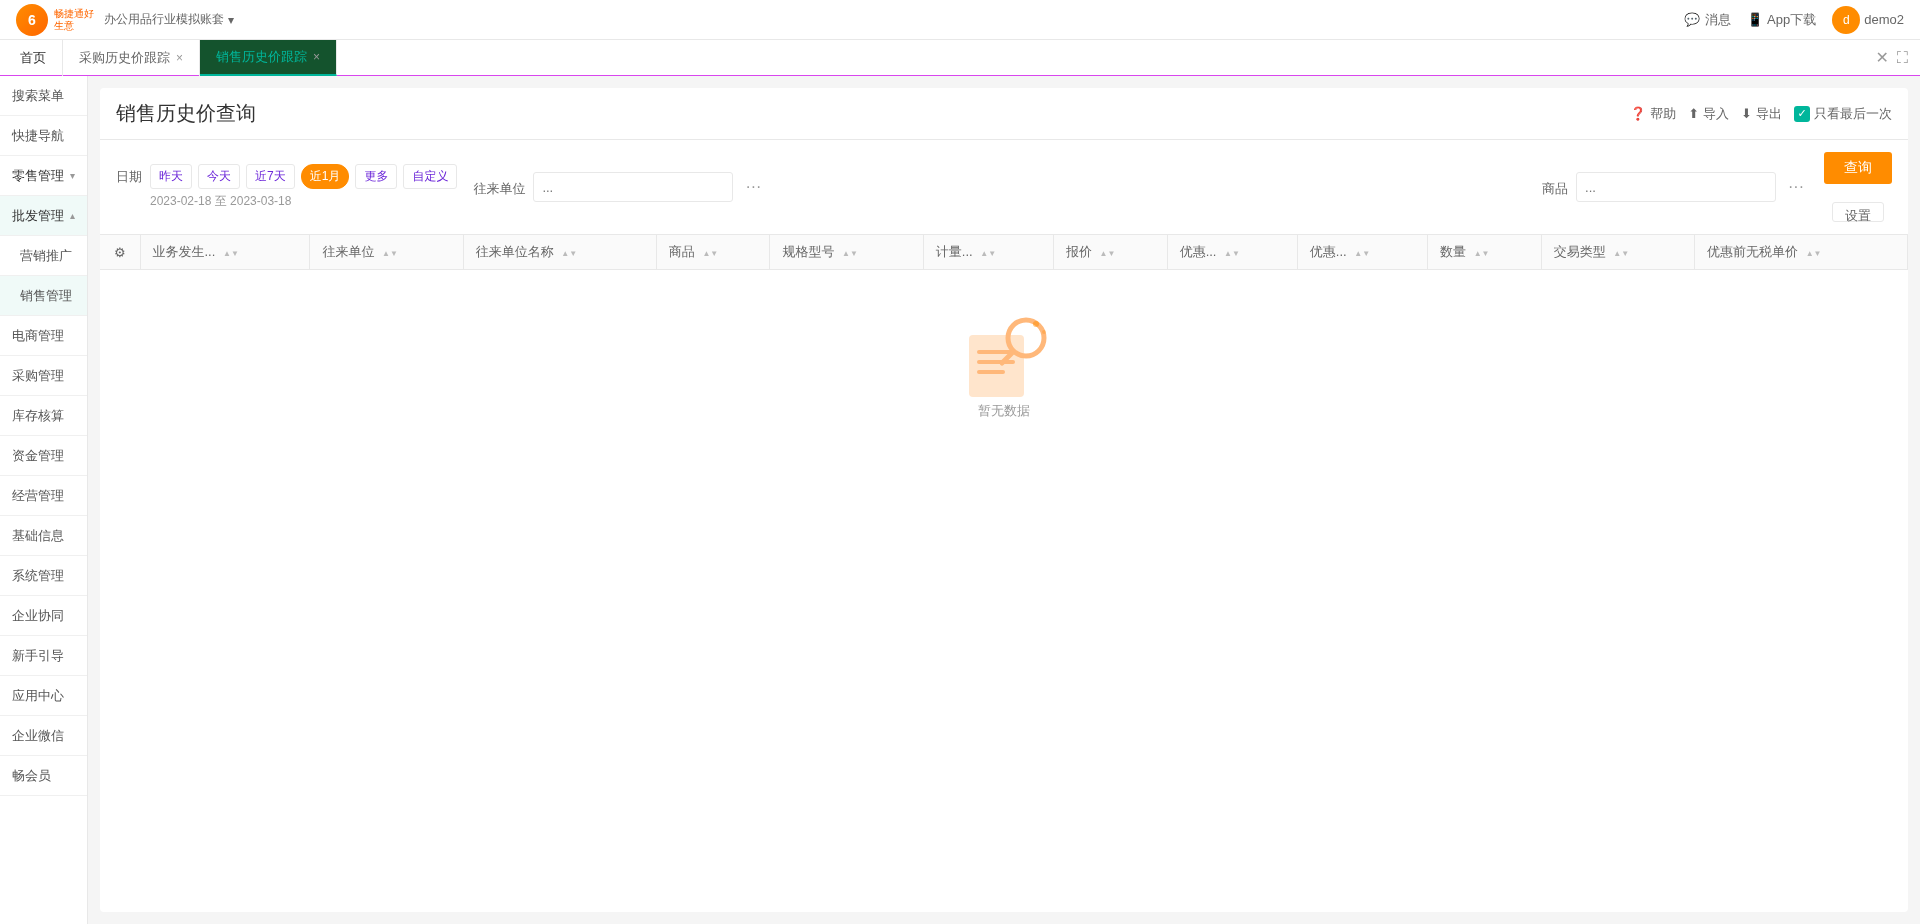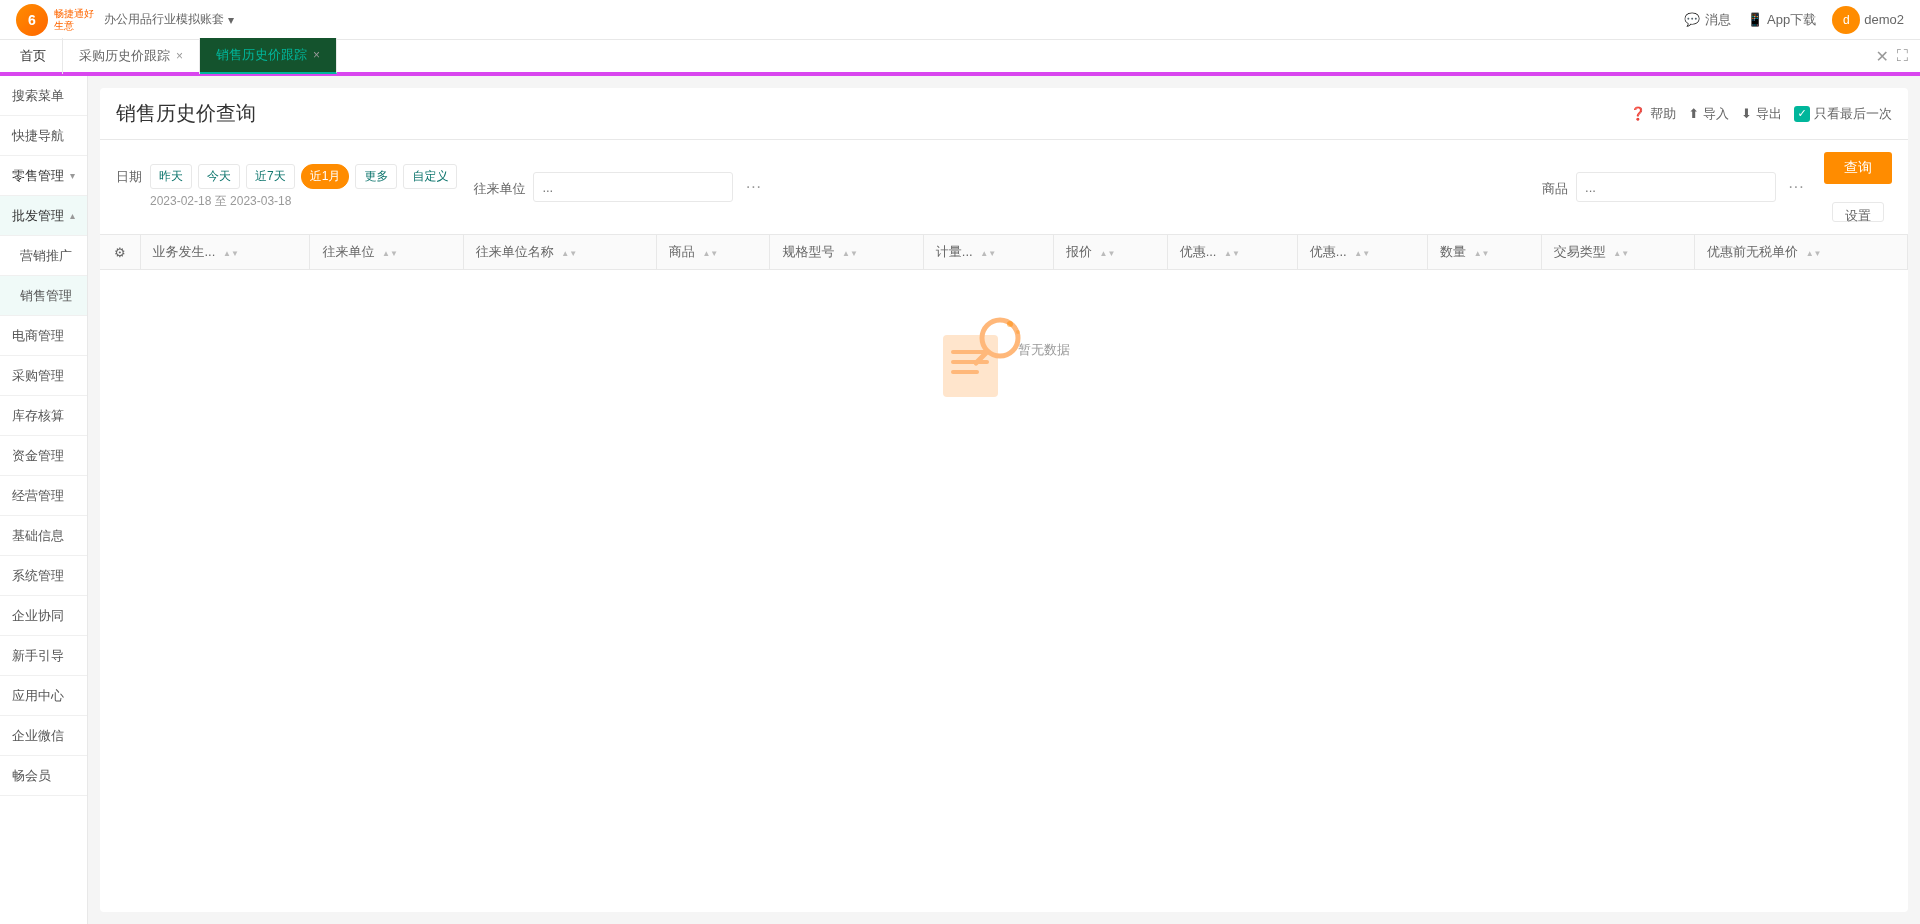--- a/index.html
+++ b/index.html
@@ -25,21 +25,21 @@
     .topbar-right { display: flex; align-items: center; gap: 16px; color: #666; font-size: 13px; }
     .topbar-right-item { display: flex; align-items: center; gap: 4px; cursor: pointer; }
     .avatar { width: 28px; height: 28px; border-radius: 50%; background: #ff8c00; display: flex; align-items: center; justify-content: center; color: white; font-size: 12px; }
 
     
     .tabs-bar {
       height: 36px;
       background: #fff;
       display: flex;
       align-items: center;
-      border-bottom: 4px solid #d946ef;
+      border-bottom: 1px solid #d946ef;
       padding: 0 4px;
       flex-shrink: 0;
       justify-content: flex-end;
     }
     .tab {
       height: 36px;
       padding: 0 16px;
       display: flex;
       align-items: center;
       gap: 6px;
@@ -144,21 +144,21 @@
     .date-buttons { display: flex; flex-direction: column; gap: 4px; }
     .date-row1 { display: flex; gap: 6px; align-items: center; }
     .date-row2 { display: flex; align-items: flex-start; gap: 4px; }
     .date-btn {
       padding: 3px 8px;
       border: 1px solid #e8e8e8;
       border-radius: 3px;
       cursor: pointer;
       font-size: 12px;
       background: #fff;
-      color: #0f766e;
+      color: #6d28d9;
     }
     .date-btn.active {
       background: #ff8c00;
       border-color: #ff8c00;
       color: white;
       border-radius: 12px;
       text-align: right;
     }
     .date-range { font-size: 12px; color: #999; }
     .filter-input {
@@ -207,23 +207,24 @@
       white-space: nowrap;
       position: relative;
     }
     thead th .sort-icons { display: inline-flex; flex-direction: column; margin-left: 4px; font-size: 8px; color: #bbb; }
     .gear-cell { width: 40px; text-align: center; }
 
     
     .empty-state {
       flex: 1;
       display: flex;
-      flex-direction: row;
+      flex-direction: column;
       align-items: center;
       justify-content: center;
+      gap: 12px;
       padding: 40px;
     }
     .empty-text { color: #999; font-size: 13px; }
 
     
     .search-illustration {
       position: relative;
       width: 80px;
       height: 80px;
     }

